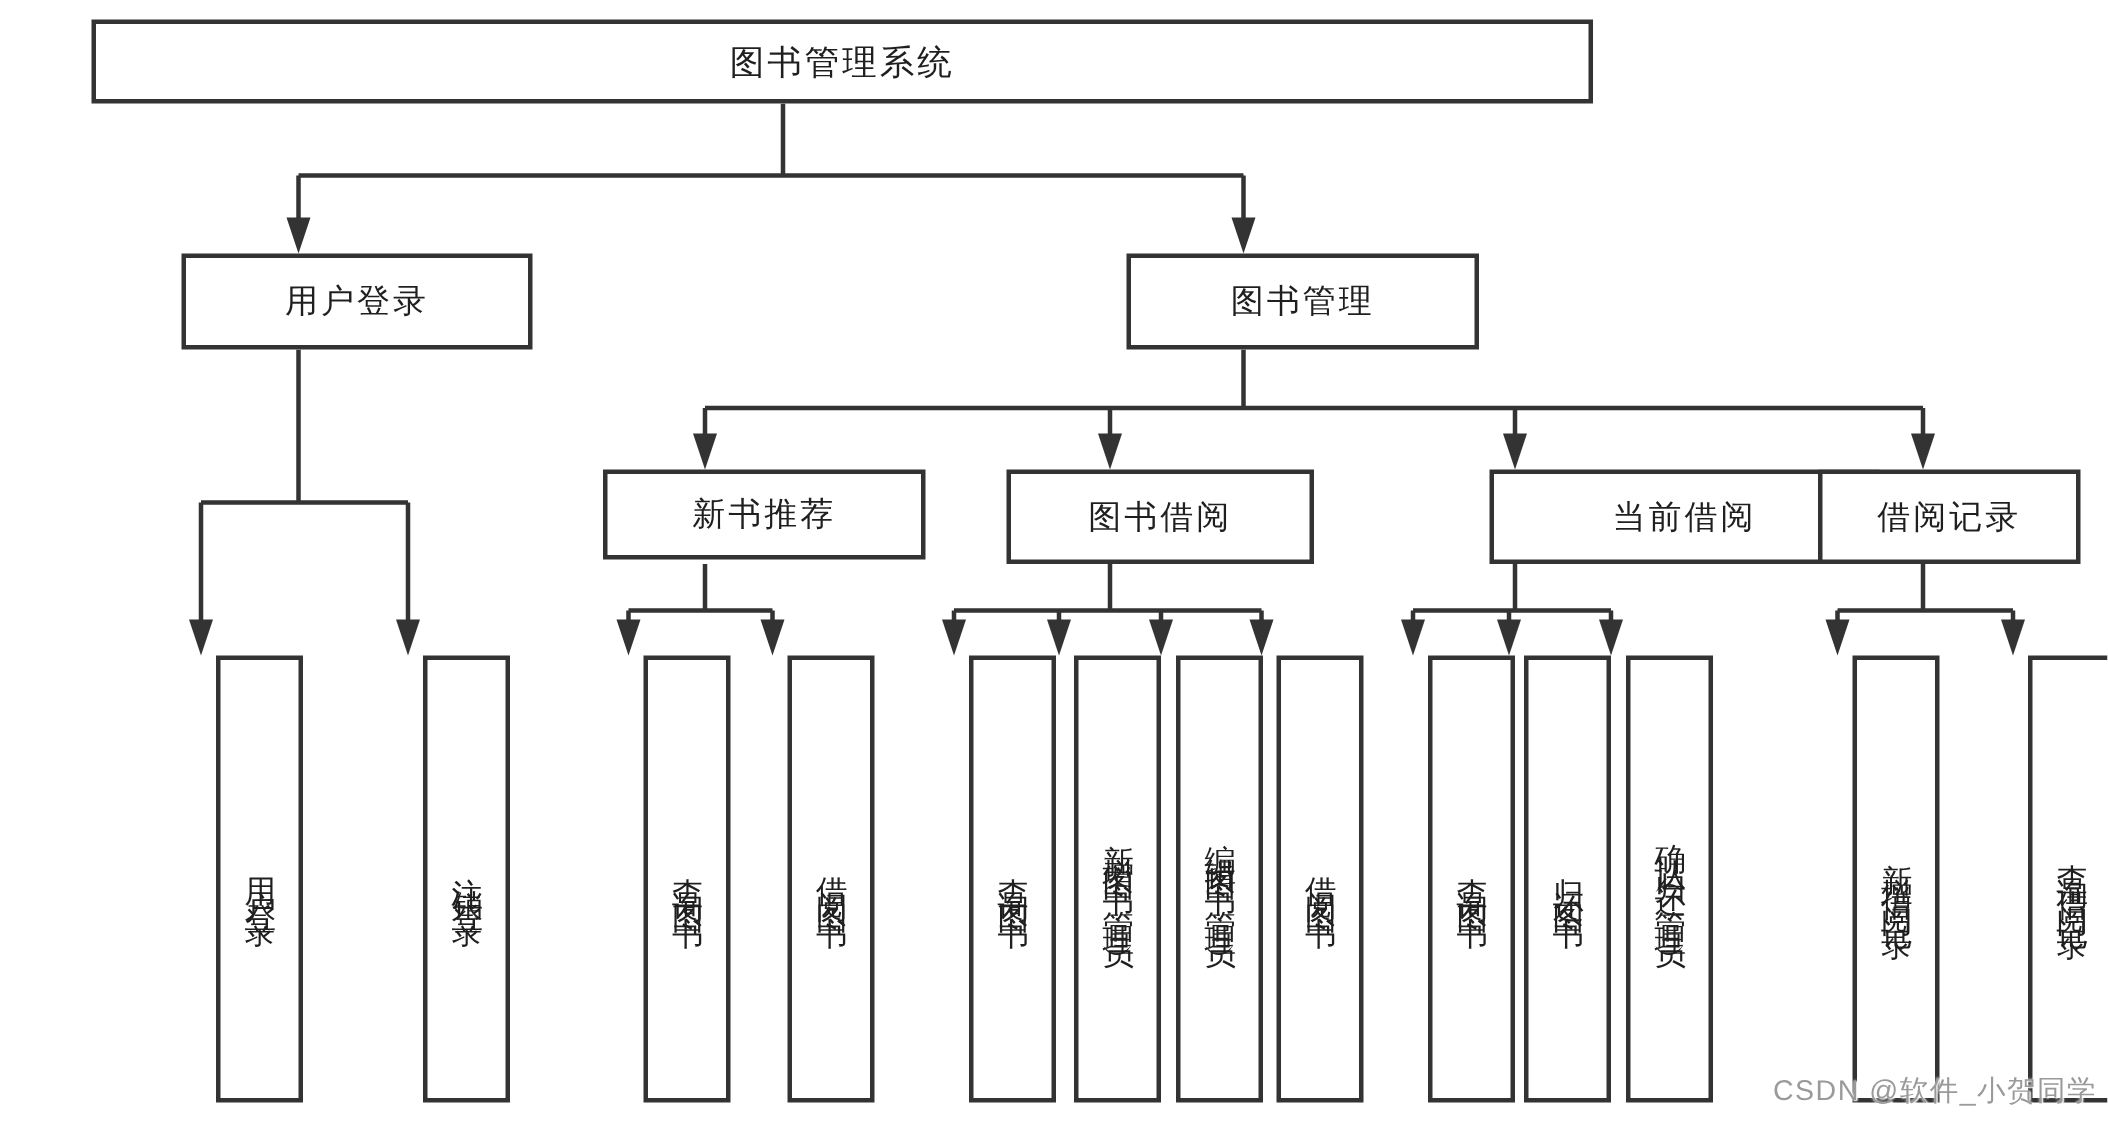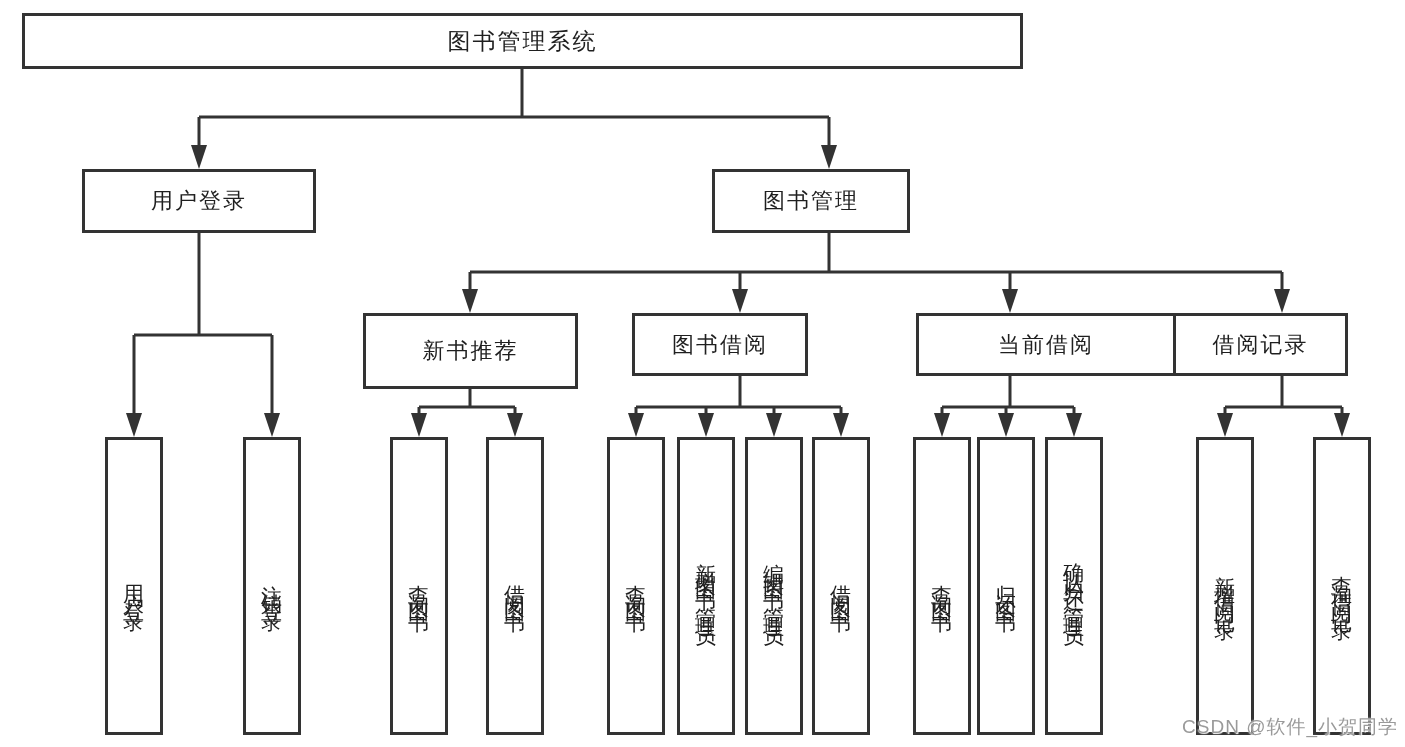--- a/index.html
+++ b/index.html
@@ -24,20 +24,21 @@
   .box {
     position: absolute;
     box-sizing: border-box;
     border: 3px solid #333333;
     background: #ffffff;
     color: #1f1f1f;
     display: flex;
     align-items: center;
     justify-content: center;
     text-align: center;
+    margin-left: 39px;
   }
   .hbox {
     font-size: 22px;
     letter-spacing: 2px;
     white-space: nowrap;
   }
   .hbox.root {
     font-size: 23px;
   }
   .leaf {
@@ -99,25 +100,25 @@
       <polygon points="998,413 1014,413 1006,437"></polygon>
       <polygon points="1066,413 1082,413 1074,437"></polygon>
       <polygon points="1217,413 1233,413 1225,437"></polygon>
       <polygon points="1334,413 1350,413 1342,437"></polygon>
     </g>
   </svg>
 
   <div class="box hbox root" style="left:22px; top:13px; width:1001px; height:56px">图书管理系统</div>
 
   <div class="box hbox" style="left:82px; top:169px; width:234px; height:64px">用户登录</div>
-  <div class="box hbox" style="left:712px; top:169px; width:198px; height:64px">图书管理</div>
+  <div class="box hbox" style="left:712px; top:169px; width:235px; height:64px">图书管理</div>
 
-  <div class="box hbox" style="left:363px; top:313px; width:215px; height:76px">新书推荐</div>
-  <div class="box hbox" style="left:632px; top:313px; width:176px; height:63px">图书借阅</div>
-  <div class="box hbox" style="left:916px; top:313px; width:260px; height:63px">当前借阅</div>
+  <div class="box hbox" style="left:363px; top:313px; width:215px; height:60px">新书推荐</div>
+  <div class="box hbox" style="left:632px; top:313px; width:205px; height:63px">图书借阅</div>
+  <div class="box hbox" style="left:954px; top:313px; width:260px; height:63px">当前借阅</div>
   <div class="box hbox" style="left:1173px; top:313px; width:175px; height:63px">借阅记录</div>
 
   <div class="box leaf" style="left:105px; top:437px; width:58px; height:298px">用户登录</div>
   <div class="box leaf" style="left:243px; top:437px; width:58px; height:298px">注销登录</div>
 
   <div class="box leaf" style="left:390px; top:437px; width:58px; height:298px">查询图书</div>
   <div class="box leaf" style="left:486px; top:437px; width:58px; height:298px">借阅图书</div>
 
   <div class="box leaf" style="left:607px; top:437px; width:58px; height:298px">查询图书</div>
   <div class="box leaf" style="left:677px; top:437px; width:58px; height:298px">新增图书（管理员）</div>

